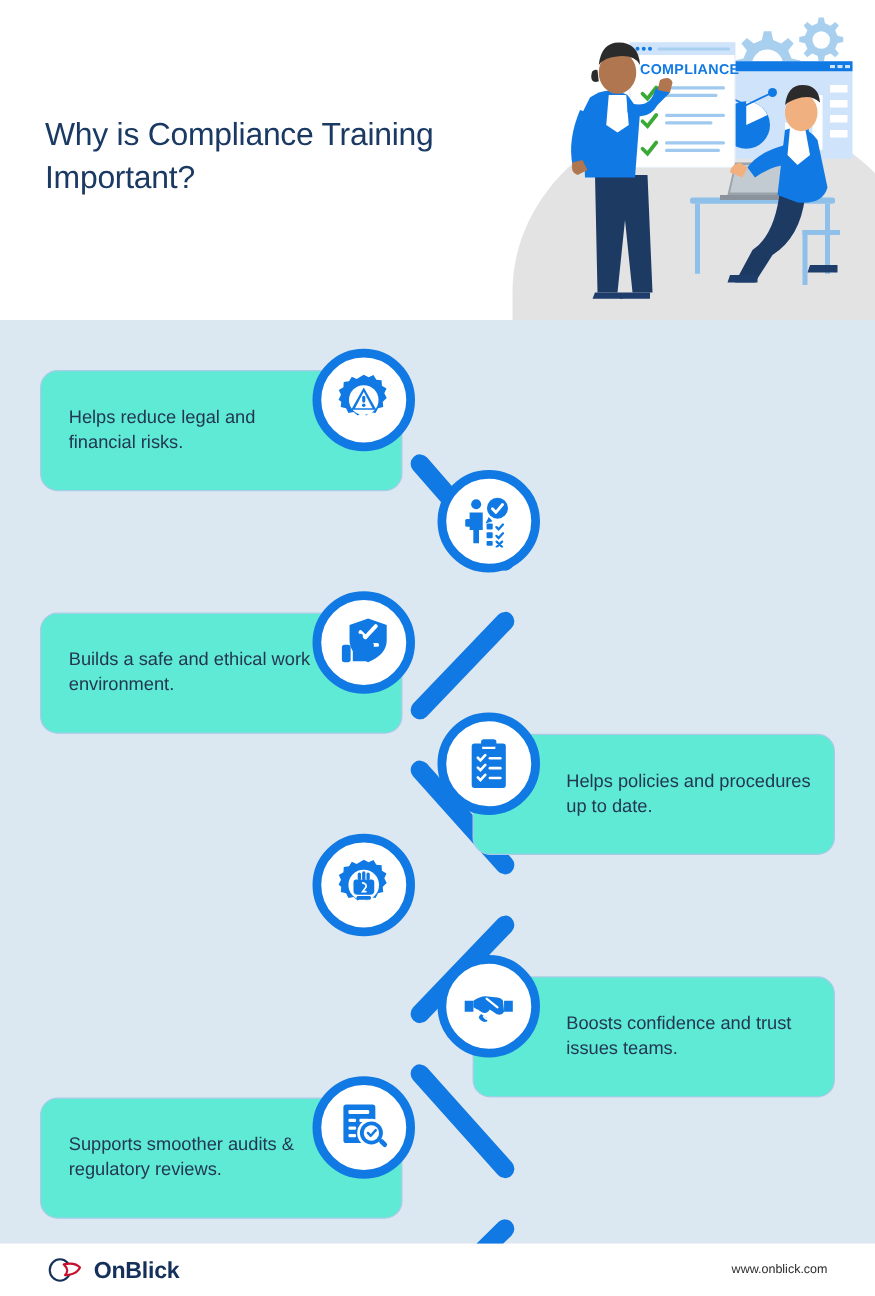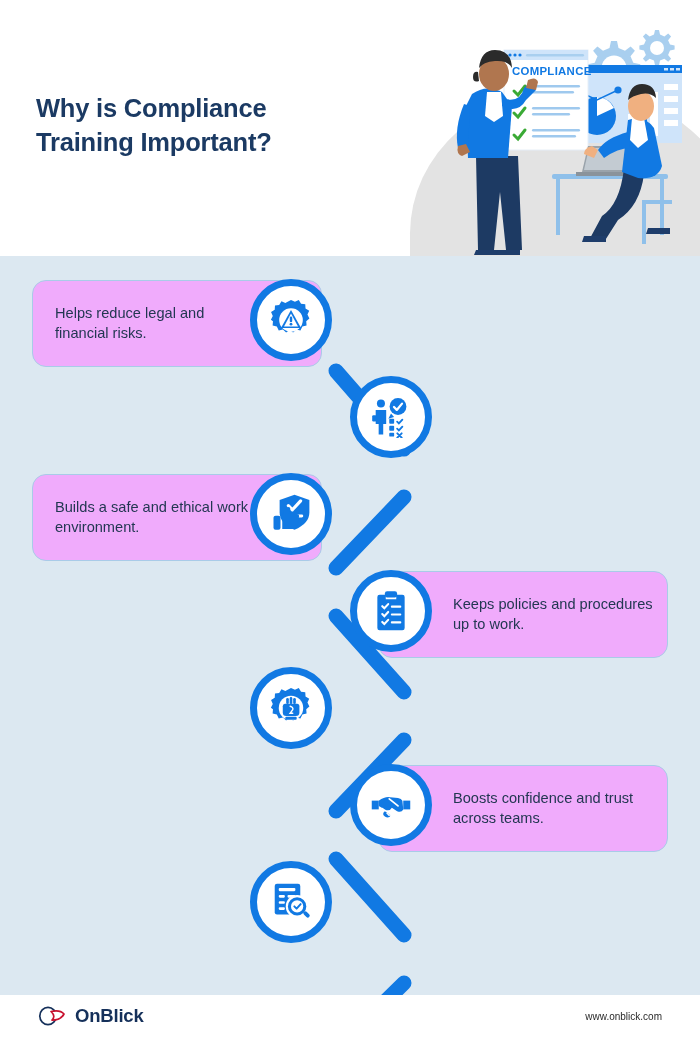--- a/index.html
+++ b/index.html
@@ -18,42 +18,42 @@
   }
   .blob {
     position:absolute; right:-40px; top:88px;
     width:330px; height:215px;
     background:#e3e3e3;
     border-radius:170px 170px 0 0 / 150px 150px 0 0;
   }
   .page-title {
     position:absolute; left:36px; top:92px;
     width:330px;
-    font-size:25.5px; font-weight:bold; line-height:1.32;
+    font-size:25.5px; font-weight:normal; line-height:1.32;
     color:#1b3a63; letter-spacing:-0.2px;
   }
-  .illustration { position:absolute; left:392px; top:28px; width:300px; height:228px; }
+  .illustration { position:absolute; left:392px; top:12px; width:300px; height:228px; }
 
   
   .body-panel {
     position:absolute; left:0; top:256px; width:700px; height:739px;
     background:#dce8f1;
   }
 
   
   .connector-layer {
     position:absolute; left:0; top:256px; width:700px; height:739px;
     pointer-events:none;
   }
 
   
   .row { position:absolute; left:0; width:700px; height:97px; }
   .card {
-    position:absolute; top:0; height:87px;
-    background:#f0abfc; border:1.5px solid #a9cbe8;
+    position:absolute; top:16px; height:97px;
+    background:#5eead4; border:1.5px solid #a9cbe8;
     border-radius:14px;
   }
   .row.left  .card { left:32px;  width:290px; }
   .row.right .card { left:378px; width:290px; }
   .card-text {
     position:absolute; top:50%; transform:translateY(-50%);
     font-size:14.6px; line-height:1.42; color:#233752;
   }
   .row.left  .card-text { left:22px;  width:205px; }
   .row.right .card-text { left:74px;  width:215px; }
@@ -259,21 +259,21 @@
         <rect x="24" y="24.5" width="14" height="3.4" rx="1.7" fill="#ffffff"></rect>
         <path d="M14 26 q2-8 7-10 q3 0 2 4 l-1.6 4 h9.4 q3 0 2.4 3.2 l-2.6 11.4 q-.6 2.6-3.6 2.6 H14 z"></path>
         <rect x="4" y="26" width="8" height="16" rx="2.4"></rect>
       </g>
     </svg>
   </div>
 </div>
 
 <div class="row right" style="top:571px">
   <div class="card">
-    <div class="card-text">Keeps policies and procedures up to work.</div>
+    <div class="card-text">Helps policies and procedures up to date.</div>
   </div>
   <div class="badge">
     <svg viewBox="0 0 48 48" xmlns="http://www.w3.org/2000/svg">
       <g fill="#1179e3">
         <rect x="17" y="1.5" width="14" height="7" rx="2.6"></rect>
         <path d="M11 5.5 h7 v5 h12 v-5 h7 q2.6 0 2.6 2.6 V43.5 q0 2.6-2.6 2.6 H11 q-2.6 0-2.6-2.6 V8.1 Q8.4 5.5 11 5.5 z"></path>
         <g stroke="#ffffff" stroke-width="2.4" fill="none" stroke-linecap="round">
           <path d="M14 18.5 l2.4 2.4 4.4-4.8"></path>
           <path d="M14 27.5 l2.4 2.4 4.4-4.8"></path>
           <path d="M14 36.5 l2.4 2.4 4.4-4.8"></path>
@@ -300,39 +300,42 @@
           <rect x="17.5" y="34" width="13" height="3.4" rx="1.2"></rect>
           <path d="M23 22 q4 1 3 4 l-3 4 h3" stroke="#ffffff" stroke-width="1.6" fill="none" stroke-linecap="round"></path>
         </g>
       </g>
     </svg>
   </div>
 </div>
 
 <div class="row right" style="top:765px">
   <div class="card">
-    <div class="card-text">Boosts confidence and trust across teams.</div>
+    <div class="card-text">Boosts confidence and trust issues teams.</div>
   </div>
   <div class="badge">
     <svg viewBox="0 0 48 48" xmlns="http://www.w3.org/2000/svg">
       <g fill="#1179e3">
         <path d="M2 19 h8 v10 h-8 z" rx="1"></path>
         <path d="M38 19 h8 v10 h-8 z"></path>
         <path d="M10 19 q7-5 13-4 l9 1 q4 1 5 3 l1 10 q-2 4-7 2 l-6-4 q-3 5-8 2 l-7-4z"></path>
         <path d="M22 17 l10 8" stroke="#ffffff" stroke-width="2" fill="none" stroke-linecap="round"></path>
         <path d="M14 28 l5 5" stroke="#ffffff" stroke-width="1.8" fill="none" stroke-linecap="round"></path>
         <path d="M17 31 q-4 3 0 6 q4 3 7-1"></path>
         <path d="M19 33 l3 3" stroke="#ffffff" stroke-width="1.6" fill="none"></path>
         <path d="M22 35 l3 3" stroke="#ffffff" stroke-width="1.6" fill="none"></path>
       </g>
     </svg>
   </div>
 </div>
 
 <div class="row left" style="top:862px">
+  <div class="card">
+    <div class="card-text">Supports smoother audits &amp; regulatory reviews.</div>
+  </div>
   <div class="badge">
     <svg viewBox="0 0 48 48" xmlns="http://www.w3.org/2000/svg">
       <g fill="#1179e3">
         <path d="M8 3 h24 q2.6 0 2.6 2.6 v30 q0 2.6-2.6 2.6 H8 q-2.6 0-2.6-2.6 V5.6 Q5.4 3 8 3 z"></path>
         <g fill="#ffffff">
           <rect x="10" y="8" width="19" height="3.6" rx="1.2"></rect>
           <rect x="10" y="16" width="7" height="3" rx="1.2"></rect>
           <rect x="20" y="16" width="9" height="3" rx="1.2"></rect>
           <rect x="10" y="23" width="7" height="3" rx="1.2"></rect>
           <rect x="20" y="23" width="9" height="3" rx="1.2"></rect>

